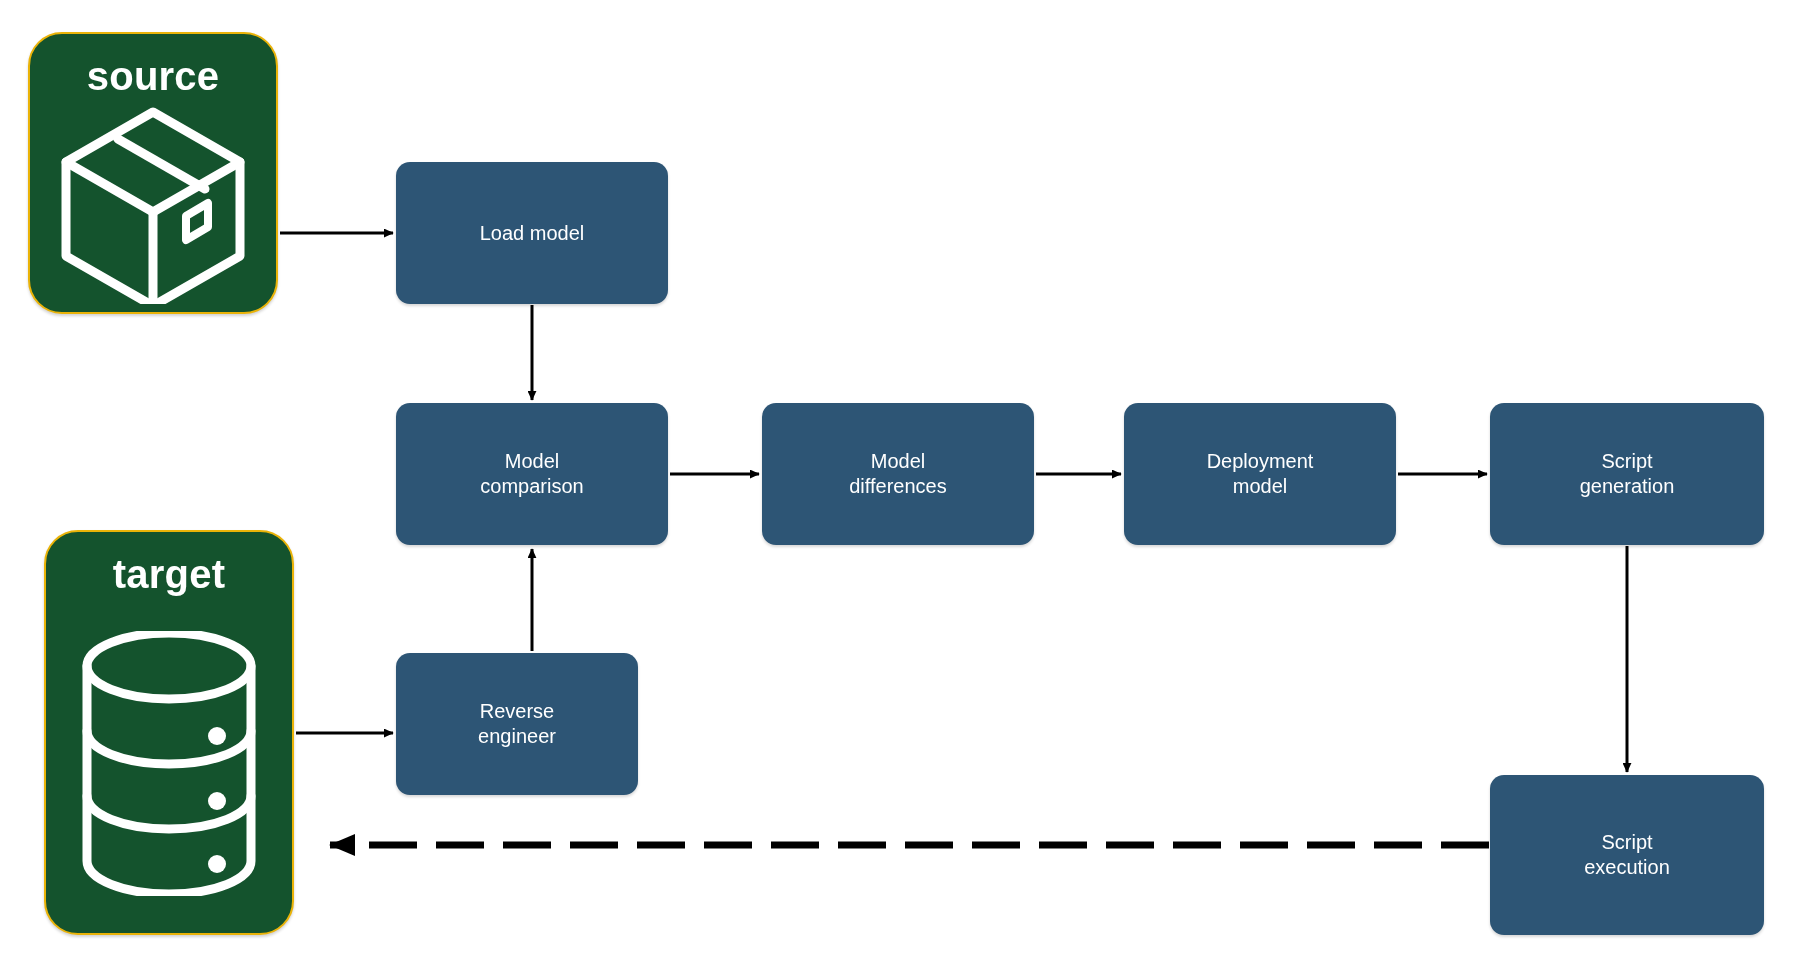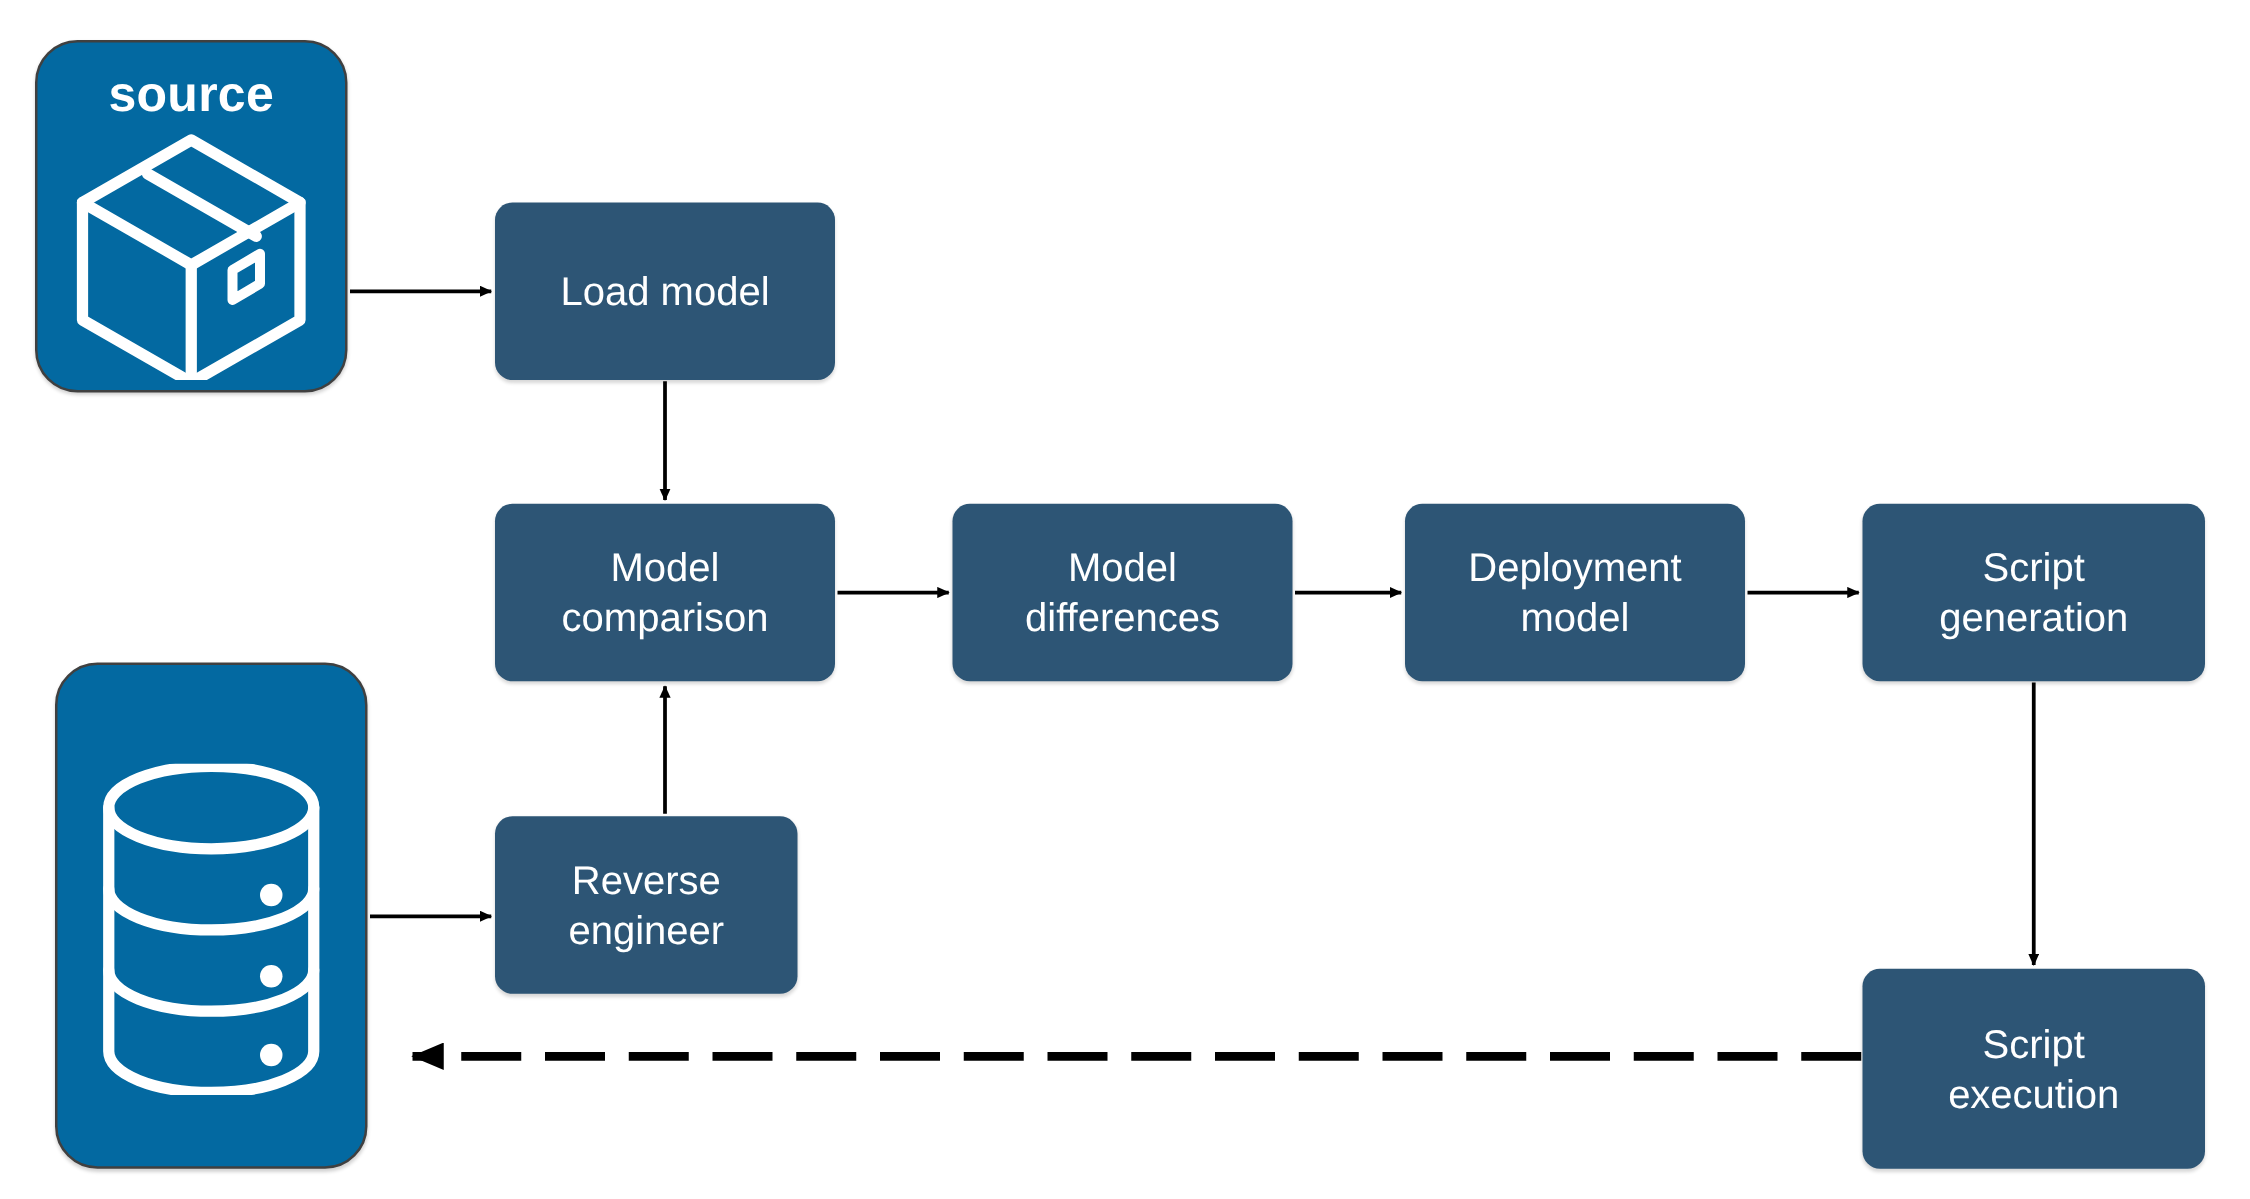--- a/index.html
+++ b/index.html
@@ -13,22 +13,22 @@
   #canvas {
     position: relative;
     width: 1800px;
     height: 959px;
     background: #ffffff;
     overflow: hidden;
   }
   
   .endpoint-card {
     position: absolute;
-    background: #0369a1;
-    border: 2px solid #404040;
+    background: #14532d;
+    border: 2px solid #eab308;
     border-radius: 34px;
     box-sizing: border-box;
     display: flex;
     flex-direction: column;
     align-items: center;
     box-shadow: 0 2px 3px rgba(0,0,0,0.18);
   }
   .endpoint-title {
     color: #ffffff;
     font-weight: bold;
@@ -49,21 +49,21 @@
   .process-box {
     position: absolute;
     background: #2d5575;
     border-radius: 14px;
     box-sizing: border-box;
     display: flex;
     align-items: center;
     justify-content: center;
     text-align: center;
     color: #ffffff;
-    font-size: 32px;
+    font-size: 20px;
     line-height: 1.25;
     padding: 6px 10px;
     box-shadow: 0 2px 3px rgba(0,0,0,0.16);
   }
   .process-label {
     white-space: pre-line;
   }
   
   #connectors {
     position: absolute;
@@ -138,20 +138,21 @@
           <path d="M95 108 L95 202"></path>
           <path d="M60 35 L147 85"></path>
         </g>
 
         <path d="M128 112 L150 99 L150 123 L128 136 Z" fill="none" stroke="#ffffff" stroke-width="8" stroke-linejoin="round"></path>
       </svg>
     </div>
   </div>
 
   <div class="endpoint-card" style="left:44px; top:530px; width:250px; height:405px; padding-top:22px;">
+    <div class="endpoint-title">target</div>
     <div class="endpoint-icon">
       <svg width="190" height="265" viewBox="0 0 190 265" xmlns="http://www.w3.org/2000/svg">
         <g fill="none" stroke="#ffffff" stroke-width="9" stroke-linejoin="round" stroke-linecap="round">
 
           <path d="M13 35 L13 230 A82 33 0 0 0 177 230 L177 35"></path>
 
           <ellipse cx="95" cy="35" rx="82" ry="33"></ellipse>
 
           <path d="M13 100 A82 33 0 0 0 177 100"></path>
 

